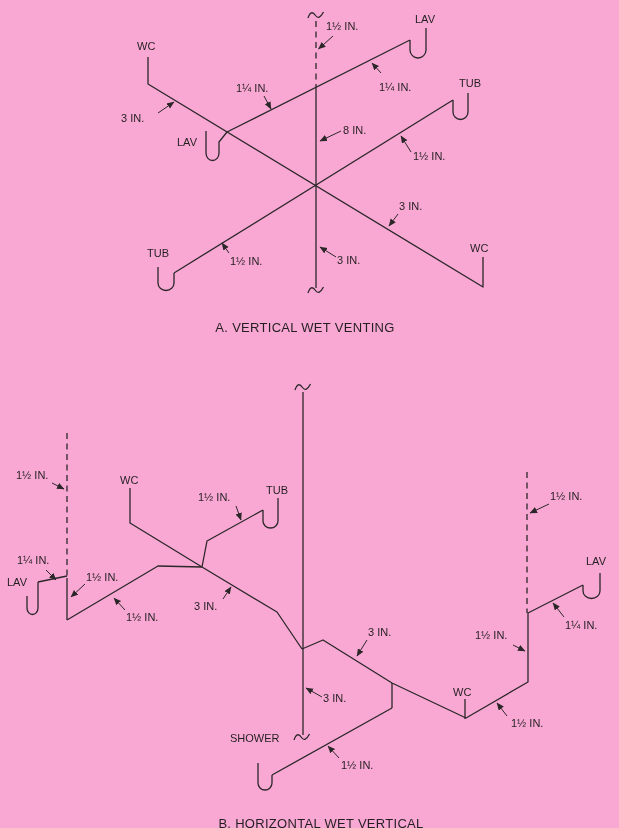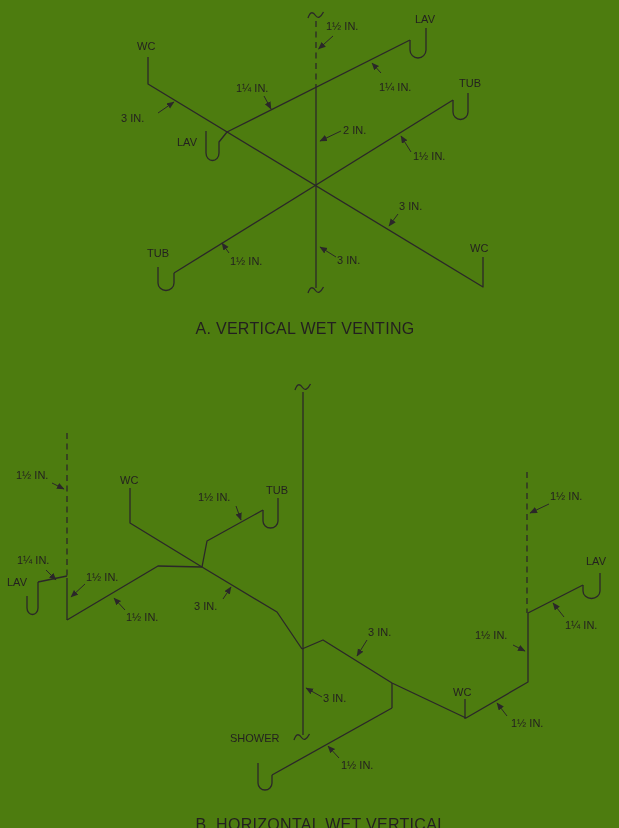--- a/index.html
+++ b/index.html
@@ -1,33 +1,33 @@
 <!DOCTYPE html>
 <html><head>
 <meta charset="utf-8">
 <style>
   html,body{margin:0;padding:0;background:#ffffff;}
   .figure{
     position:relative;
     width:619px;height:828px;
-    background:#4d7c0f;
+    background:#f9a8d4;
     font-family:"Liberation Sans","DejaVu Sans",sans-serif;
     overflow:hidden;
   }
   .figure svg{position:absolute;left:0;top:0;}
   .lbl{
     position:absolute;
     font-size:11px;
     line-height:12px;
     color:#231f20;
     white-space:nowrap;
   }
   .caption{
     position:absolute;
-    font-size:16px;
+    font-size:13px;
     letter-spacing:0.3px;
     color:#231f20;
     white-space:nowrap;
     transform:translateX(-50%);
   }
 </style>
 </head>
 <body>
 
 <div class="figure">
@@ -107,21 +107,21 @@
 
   <div>
     <div class="lbl" style="left:326px;top:20px">1½ IN.</div>
     <div class="lbl" style="left:415px;top:13px">LAV</div>
     <div class="lbl" style="left:137px;top:40px">WC</div>
     <div class="lbl" style="left:121px;top:112px">3 IN.</div>
     <div class="lbl" style="left:236px;top:82px">1¼ IN.</div>
     <div class="lbl" style="left:379px;top:81px">1¼ IN.</div>
     <div class="lbl" style="left:459px;top:77px">TUB</div>
     <div class="lbl" style="left:177px;top:136px">LAV</div>
-    <div class="lbl" style="left:343px;top:124px">2 IN.</div>
+    <div class="lbl" style="left:343px;top:124px">8 IN.</div>
     <div class="lbl" style="left:413px;top:150px">1½ IN.</div>
     <div class="lbl" style="left:399px;top:200px">3 IN.</div>
     <div class="lbl" style="left:470px;top:242px">WC</div>
     <div class="lbl" style="left:147px;top:247px">TUB</div>
     <div class="lbl" style="left:230px;top:255px">1½ IN.</div>
     <div class="lbl" style="left:337px;top:254px">3 IN.</div>
     <div class="caption" style="left:305px;top:320px">A. VERTICAL WET VENTING</div>
   </div>
 
   <div>

